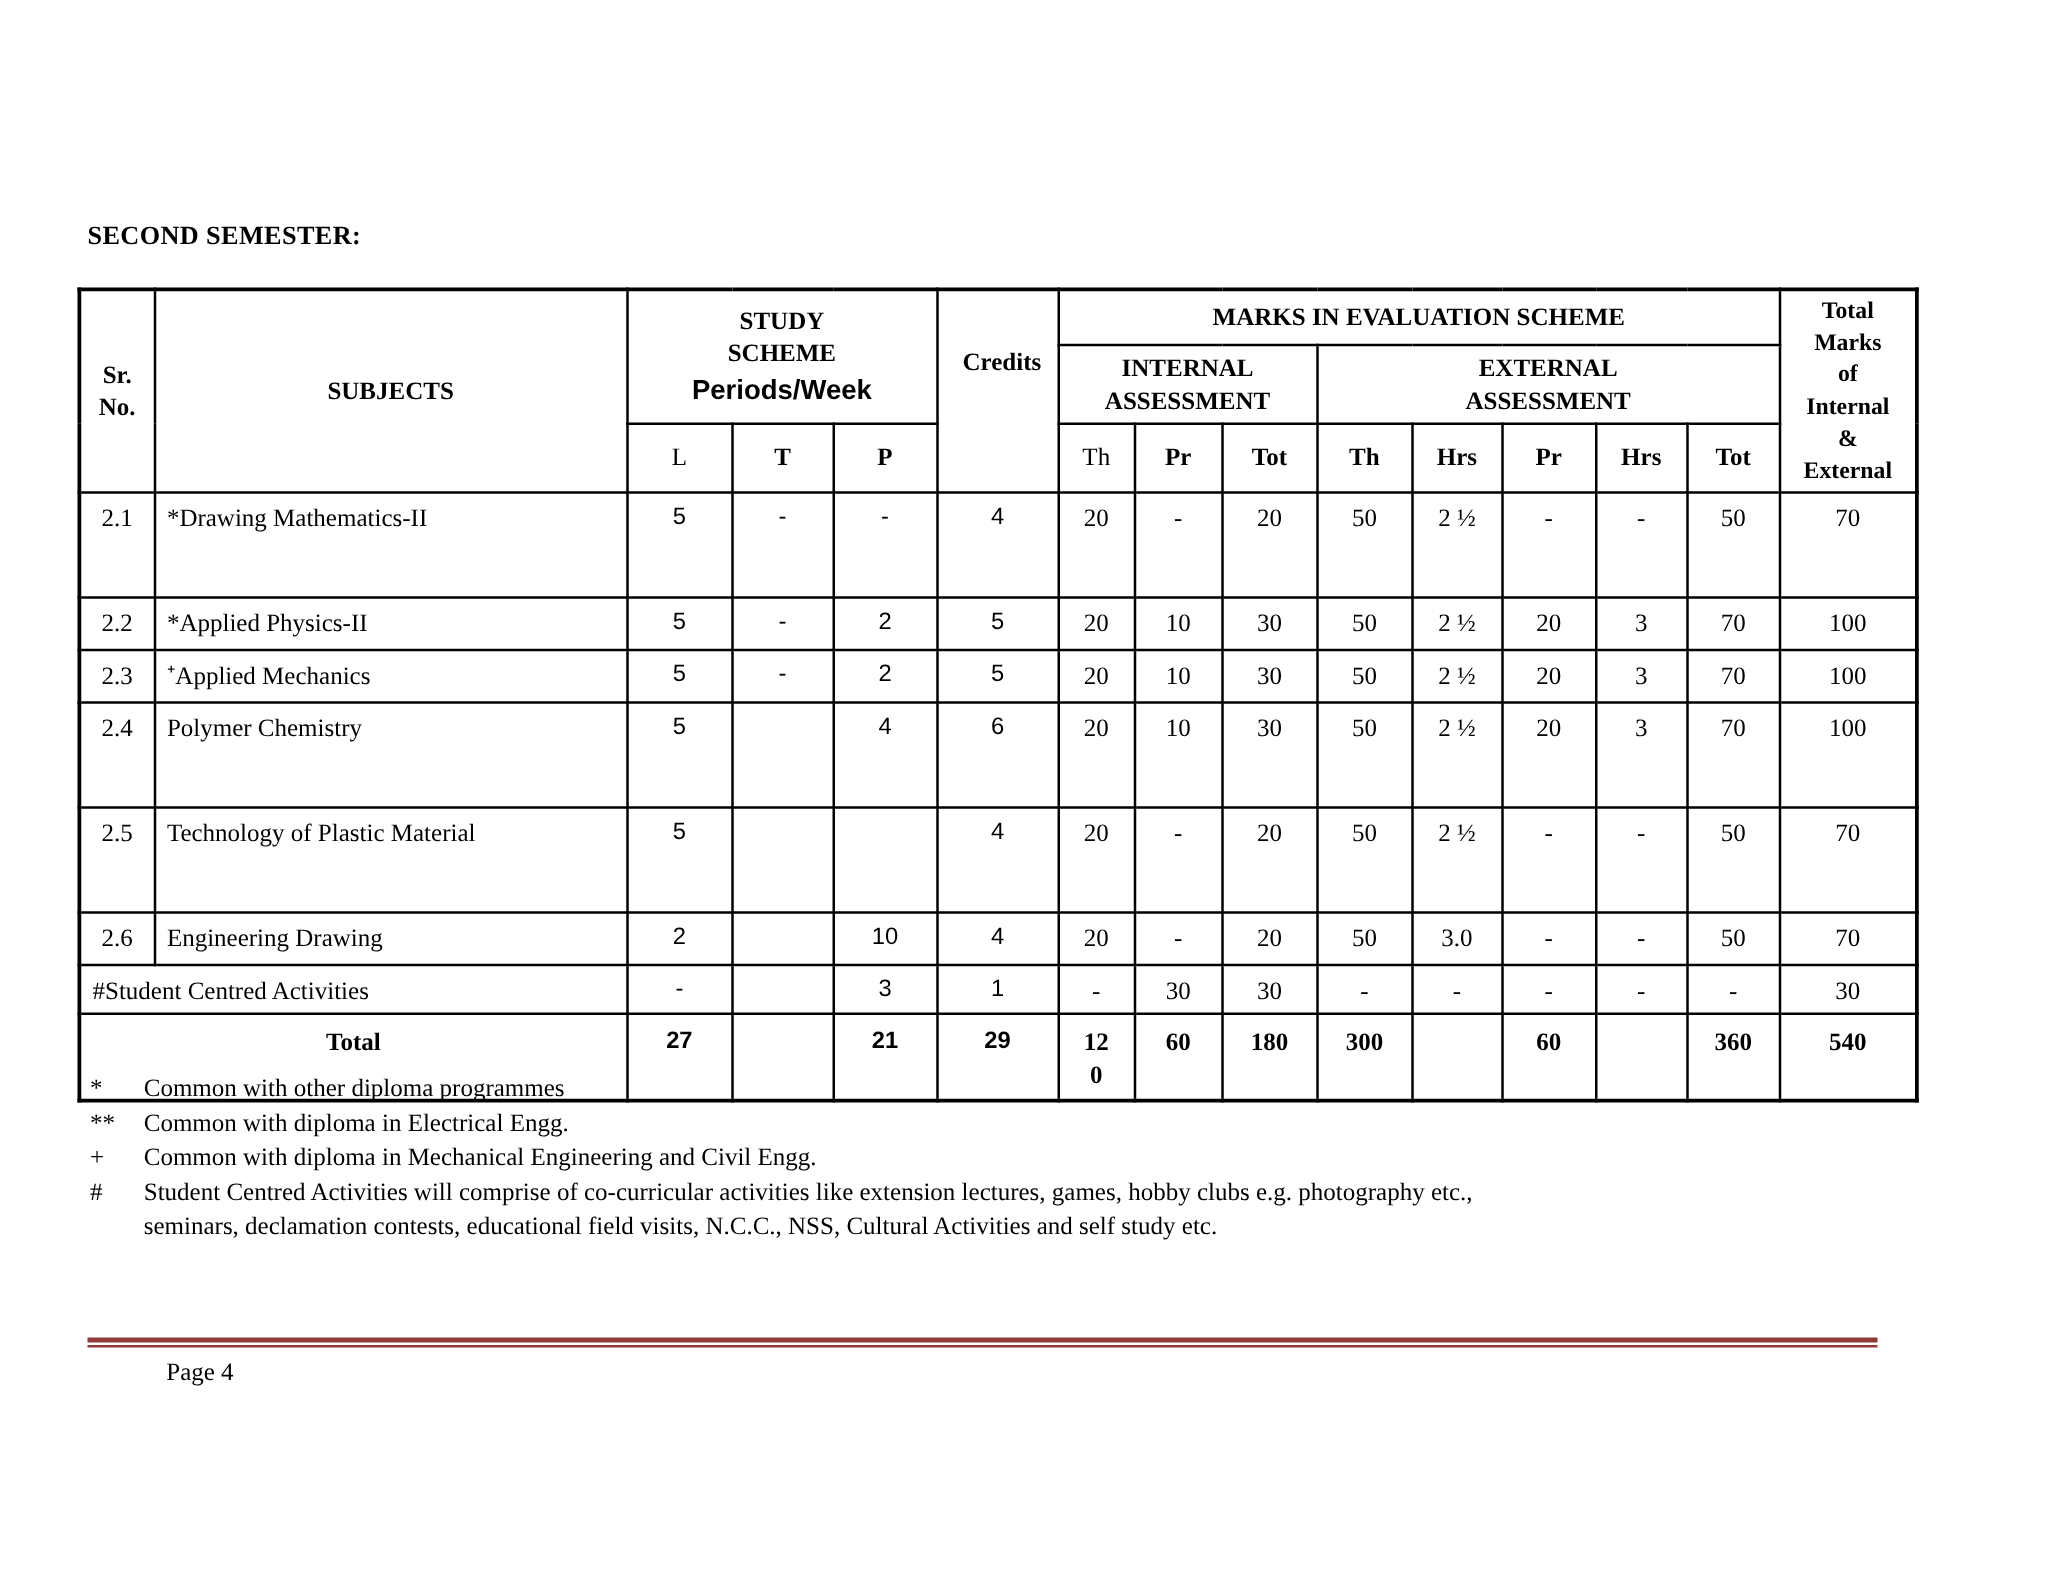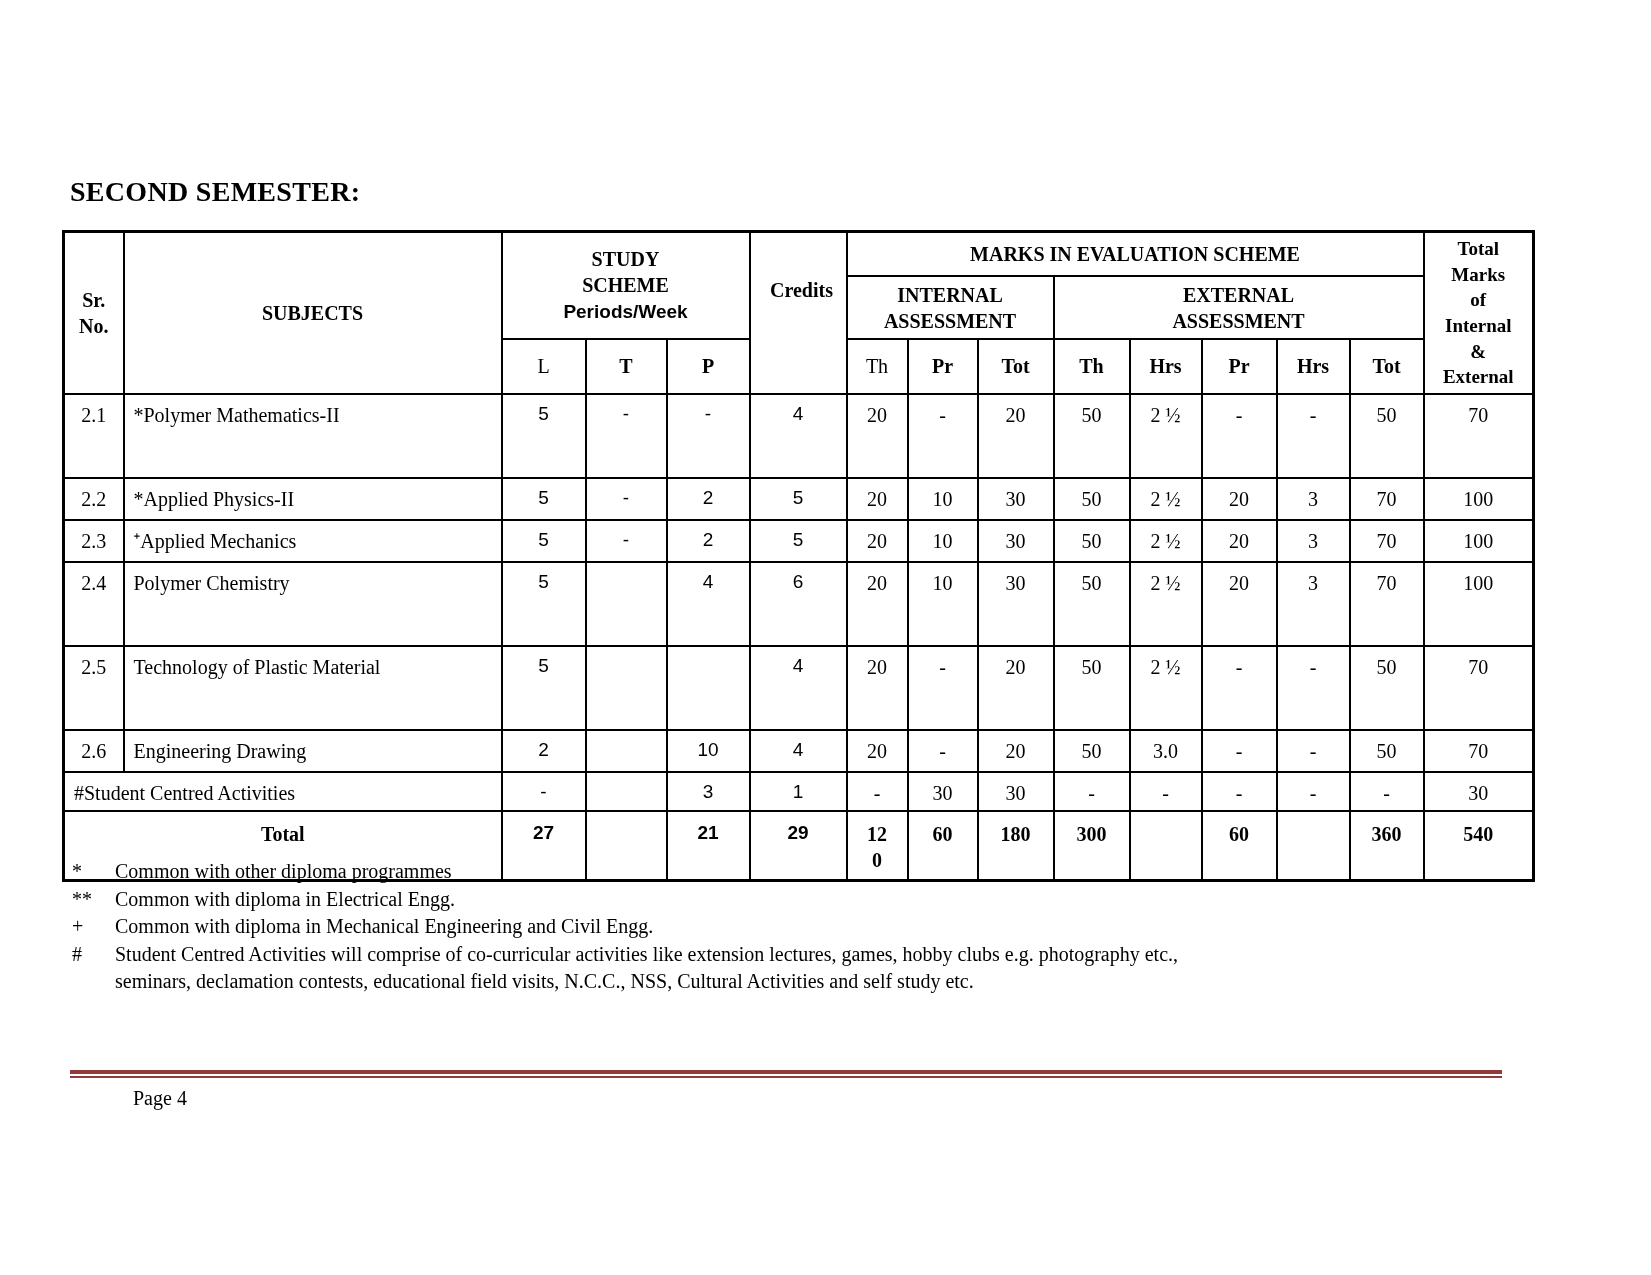--- a/index.html
+++ b/index.html
@@ -1,28 +1,28 @@
 <!DOCTYPE html>
 <html><head>
 <meta charset="utf-8">
 <style>
   *{box-sizing:border-box;margin:0;padding:0;}
   html,body{background:#fff;}
   body{width:1651px;height:1275px;position:relative;color:#000;font-family:"Liberation Serif",serif;overflow:hidden;}
-  .title{position:absolute;left:70px;top:176px;font-size:28px;font-weight:700;letter-spacing:.3px;}
+  .title{position:absolute;left:70px;top:176px;font-size:21px;font-weight:700;letter-spacing:.3px;}
   .table-wrap{position:absolute;left:62px;top:230px;}
   table{border-collapse:collapse;table-layout:fixed;width:1470px;border:3px solid #000;}
   th,td{border:2px solid #000;padding:3px 4px;}
   thead th{text-align:center;vertical-align:middle;font-size:20px;font-weight:700;line-height:1.3;}
   .pre{white-space:pre-line;}
   .h1{height:44px;}
   .h2{height:62px;}
   .h3{height:54px;}
   .study-head{vertical-align:middle;}
-  .periods{font-family:"Liberation Sans",sans-serif;font-size:19px;font-weight:700;margin-top:2px;}
+  .periods{font-family:"Liberation Sans",sans-serif;font-size:22px;font-weight:700;margin-top:2px;}
   .credits-head{vertical-align:top;padding-top:44px;padding-left:11px;}
   .total-head{font-size:19px;line-height:1.35;}
   .light{font-weight:400;}
   tbody td{vertical-align:top;font-size:20px;line-height:1.3;}
   .num{text-align:center;padding-top:7px;}
   .sans{font-family:"Liberation Sans",sans-serif;font-size:19px;}
   .subject{text-align:left;padding-left:9px;padding-top:7px;}
   .rt td{height:84px;}
   .rn td{height:42px;}
   .sca-row td{height:39px;}
@@ -101,21 +101,21 @@
           <th class="h3">Hrs</th>
           <th class="h3">Pr</th>
           <th class="h3">Hrs</th>
           <th class="h3">Tot</th>
         </tr>
       </thead>
       <tbody>
 
         <tr class="rt">
           <td class="num">2.1</td>
-          <td class="subject">*Polymer Mathematics-II</td>
+          <td class="subject">*Drawing Mathematics-II</td>
           <td class="num sans">5</td>
           <td class="num sans">-</td>
           <td class="num sans">-</td>
           <td class="num sans">4</td>
           <td class="num">20</td>
           <td class="num">-</td>
           <td class="num">20</td>
           <td class="num">50</td>
           <td class="num">2 ½</td>
           <td class="num">-</td>

